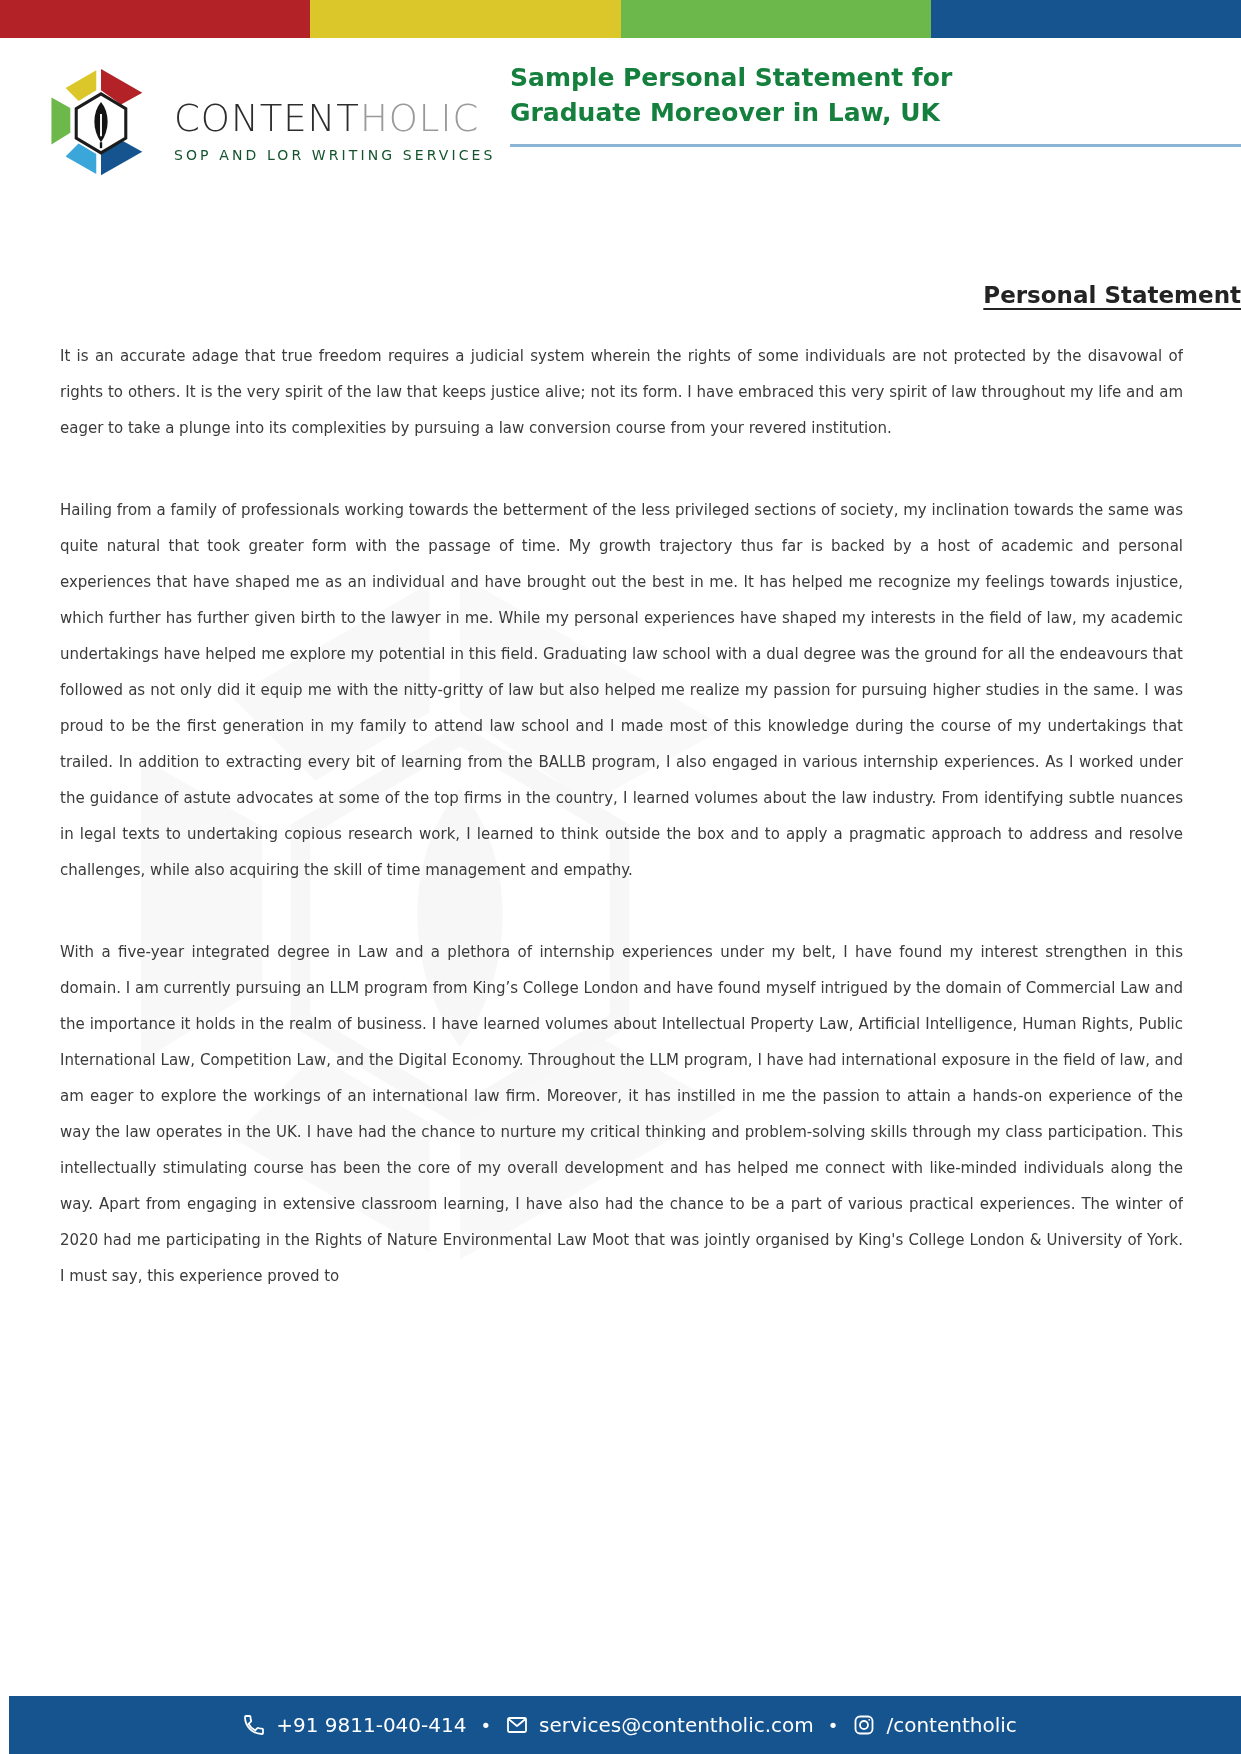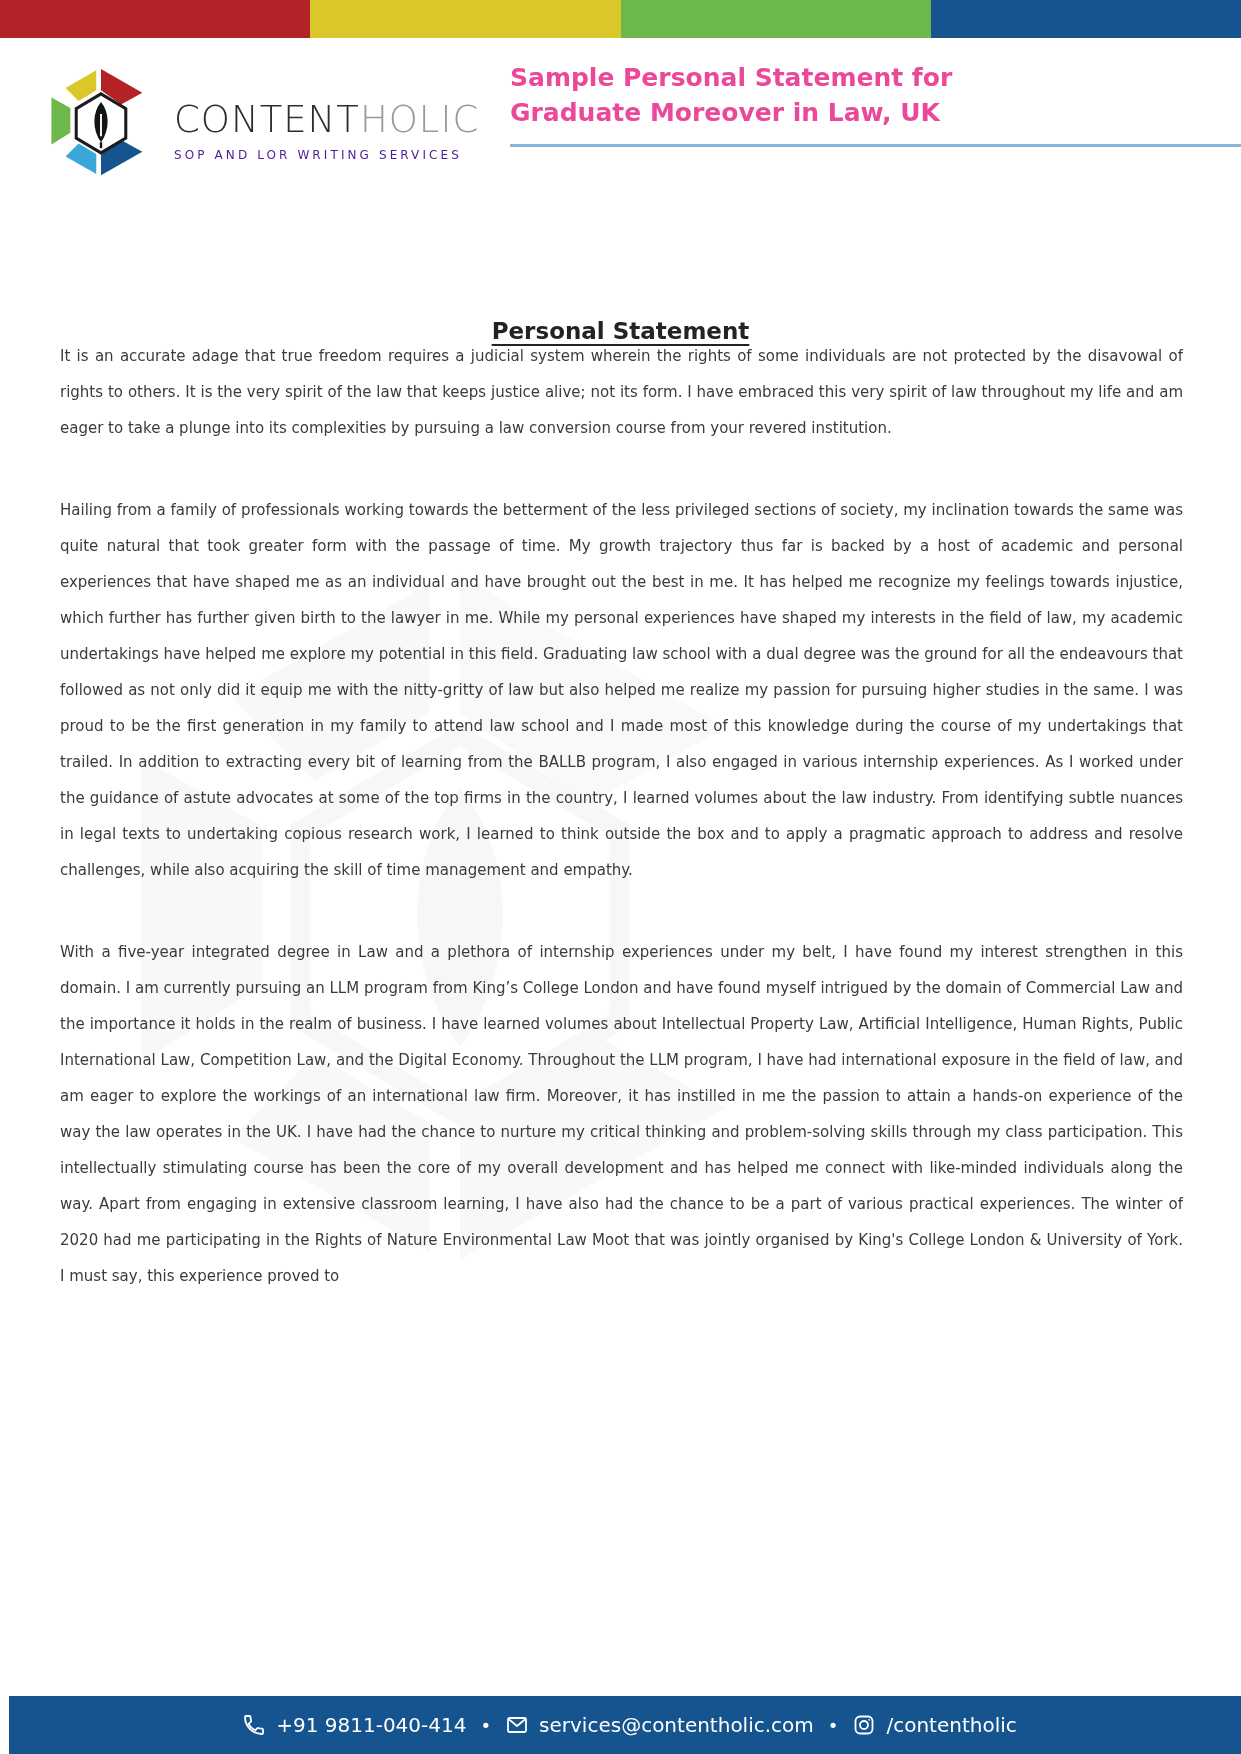--- a/index.html
+++ b/index.html
@@ -18,38 +18,38 @@
   .topbar span { flex: 1 1 25%; height: 100%; }
 
   
   .header { position: absolute; top: 38px; left: 0; width: 100%; height: 160px; }
   .logo-wrap { position: absolute; left: 42px; top: 24px; display: flex; align-items: center; }
   .logo-mark { width: 118px; height: 118px; }
   .logo-text { margin-left: 14px; margin-top: 20px; }
   .brand-line { font-size: 37px; font-weight: 300; letter-spacing: 1px; line-height: 1.1; white-space: nowrap; }
   .brand-bold { color: #2d2d2d; }
   .brand-light { color: #9a9a9a; }
-  .brand-tagline { margin-top: 8px; font-size: 12px; letter-spacing: 3.1px; color: #4c1d95; white-space: nowrap; }
+  .brand-tagline { margin-top: 8px; font-size: 14px; letter-spacing: 3.1px; color: #14532d; white-space: nowrap; }
 
   .title-block { position: absolute; left: 510px; top: 22px; right: 0; }
-  .doc-title { font-size: 25px; font-weight: 700; color: #ec4899; line-height: 1.4; }
+  .doc-title { font-size: 25px; font-weight: 700; color: #15803d; line-height: 1.4; }
   .title-underline { margin-top: 14px; height: 3px; width: 100%; }
 
   
   .watermark {
     position: absolute; left: 80px; top: 290px;
     width: 760px; height: 1240px;
     opacity: 0.05; pointer-events: none;
   }
 
   
   .doc-heading {
     position: absolute; top: 282px; left: 0; width: 100%;
-    text-align: center; font-size: 23px; font-weight: 700; color: #232323;
-    text-decoration: underline; text-underline-offset: 5px; text-decoration-thickness: 2px; margin-top: 36px;
+    text-align: right; font-size: 23px; font-weight: 700; color: #232323;
+    text-decoration: underline; text-underline-offset: 5px; text-decoration-thickness: 2px;
   }
   .doc-body {
     position: absolute; top: 338px; left: 60px; right: 58px; bottom: 72px;
     overflow: hidden;
   }
   .doc-body p {
     font-size: 15px; line-height: 2.4; color: #3b3b3b;
     text-align: justify; margin-bottom: 46px;
   }
 

